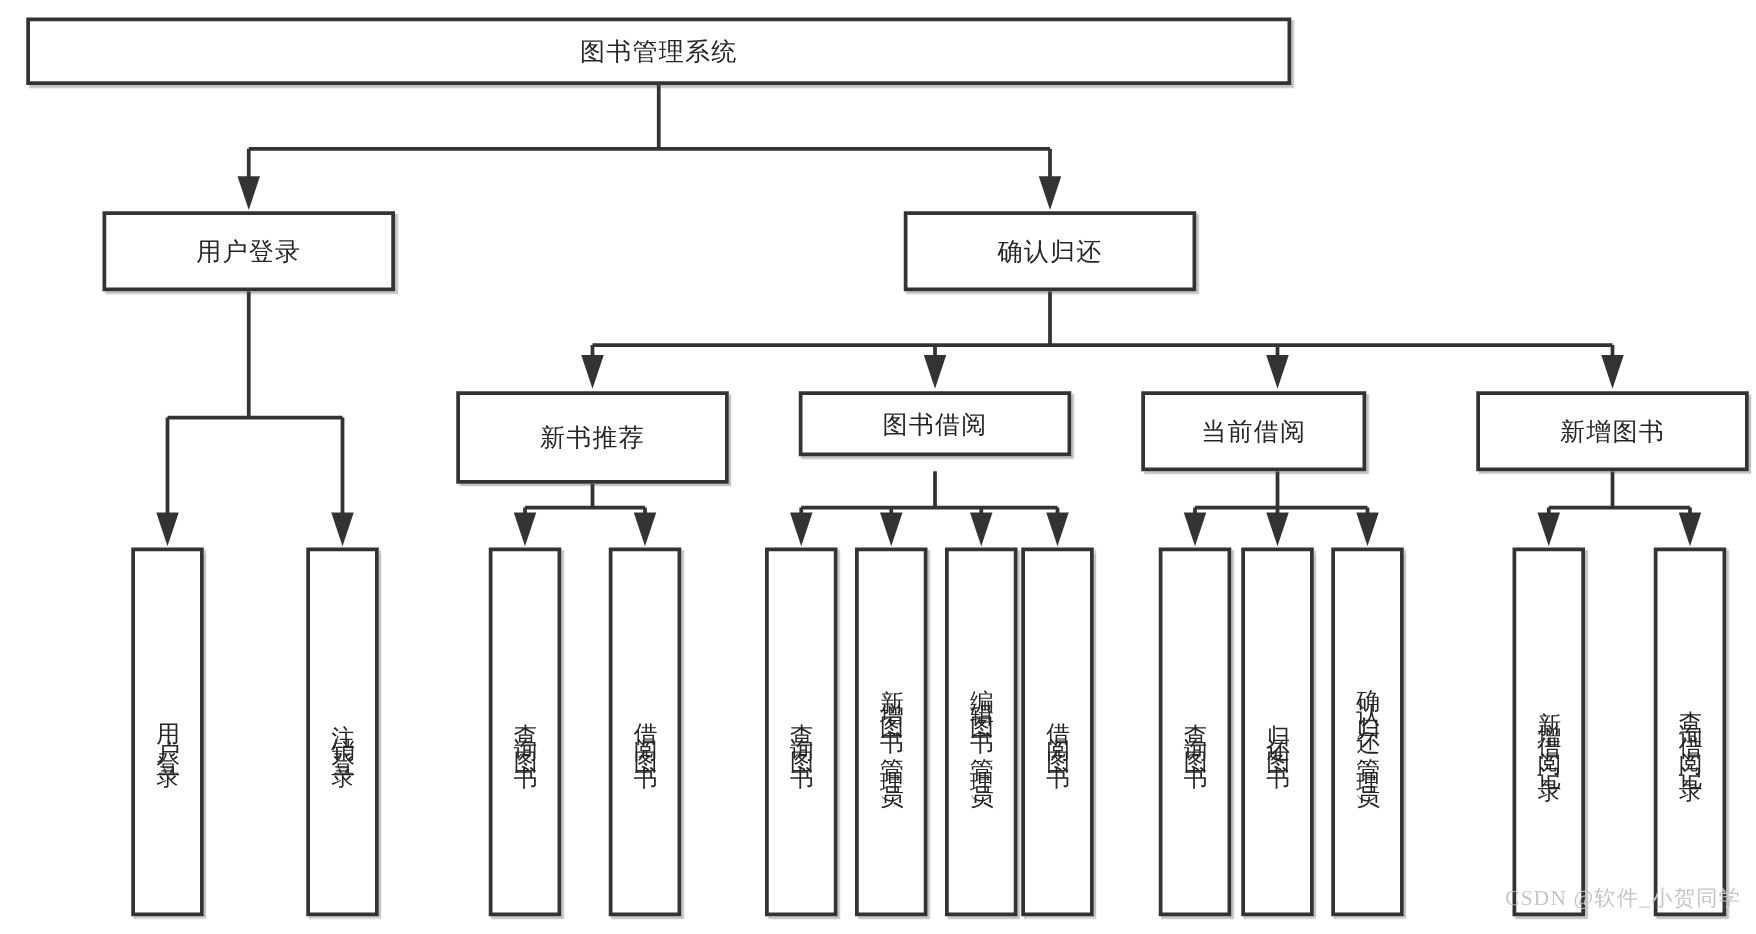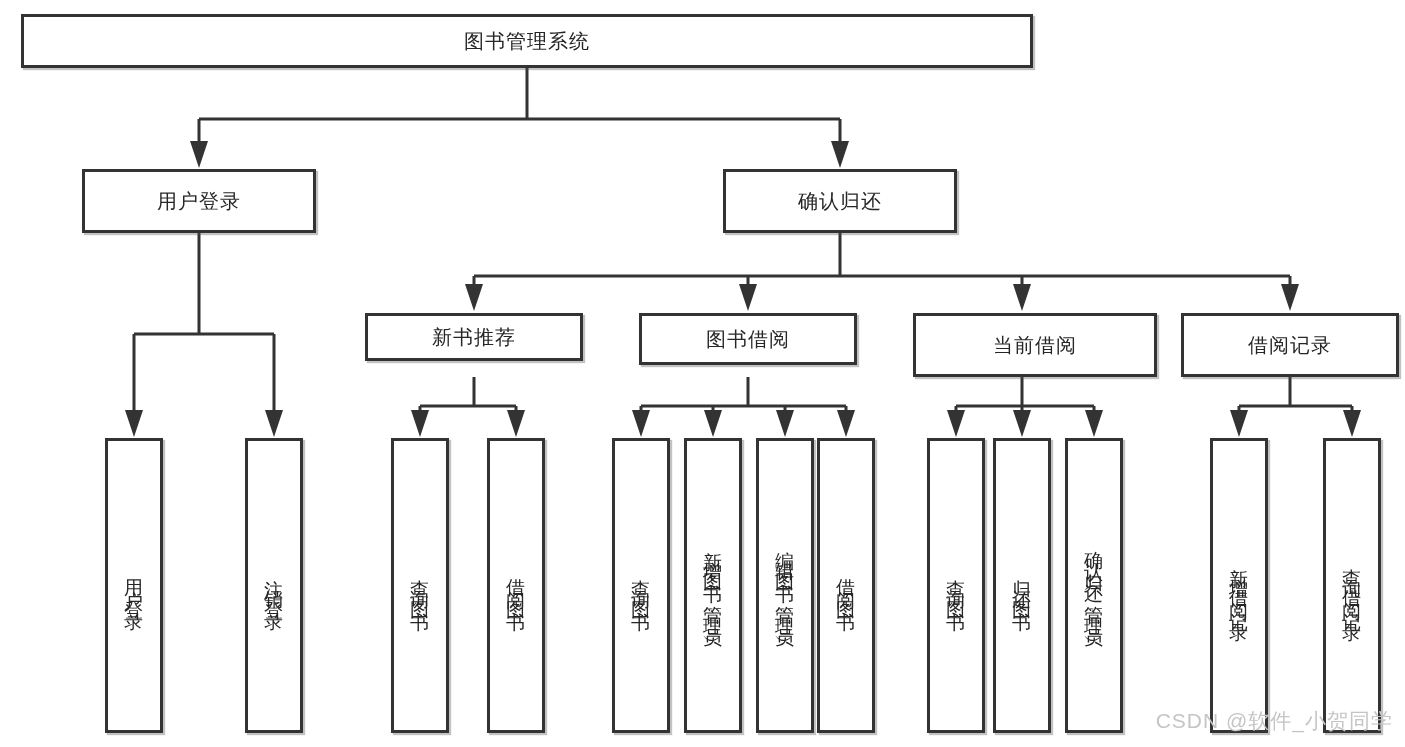--- a/index.html
+++ b/index.html
@@ -8,21 +8,21 @@
     --text:#262626;
     --wm:#c5c5c5;
     --bg:#ffffff;
   }
   html,body{margin:0;padding:0;background:var(--bg);}
   .canvas{
     position:relative;
     width:1405px;height:747px;
     background:var(--bg);
     overflow:hidden;
-    font-family:Liberation Sans, sans-serif;
+    font-family:Liberation Serif, serif;
   }
   .wires{position:absolute;left:0;top:0;z-index:1;}
   .box{
     position:absolute;
     box-sizing:border-box;
     background:#fff;
     border:3px solid var(--border);
     box-shadow:2px 2px 1px rgba(80,80,80,.35);
     display:flex;
     align-items:center;
@@ -39,21 +39,21 @@
     writing-mode:vertical-rl;
     text-orientation:mixed;
     font-size:19px;
     letter-spacing:11px;
     line-height:1;
   }
   .watermark{
     position:absolute;
     top:707px;
     right:12px;
-    font-size:21px;
+    font-size:17px;
     color:var(--wm);
     letter-spacing:1px;
     z-index:3;
     white-space:nowrap;
   }
 </style>
 </head>
 <body>
 
 <div class="canvas">
@@ -96,31 +96,31 @@
     <span>图书管理系统</span>
   </div>
 
   <div class="box h" style="left:82px;top:169px;width:234px;height:64px">
     <span>用户登录</span>
   </div>
   <div class="box h" style="left:723px;top:169px;width:234px;height:64px">
     <span>确认归还</span>
   </div>
 
-  <div class="box h" style="left:365px;top:313px;width:218px;height:48px">
+  <div class="box h" style="left:365px;top:313px;width:218px;height:74px">
     <span>新书推荐</span>
   </div>
   <div class="box h" style="left:639px;top:313px;width:218px;height:52px">
     <span>图书借阅</span>
   </div>
-  <div class="box h" style="left:913px;top:313px;width:244px;height:64px">
+  <div class="box h" style="left:913px;top:313px;width:180px;height:64px">
     <span>当前借阅</span>
   </div>
   <div class="box h" style="left:1181px;top:313px;width:218px;height:64px">
-    <span>借阅记录</span>
+    <span>新增图书</span>
   </div>
 
   <div class="box v" style="left:105px;top:438px;width:58px;height:295px">
     <span>用户登录</span>
   </div>
   <div class="box v" style="left:245px;top:438px;width:58px;height:295px">
     <span>注销登录</span>
   </div>
 
   <div class="box v" style="left:391px;top:438px;width:58px;height:295px">

